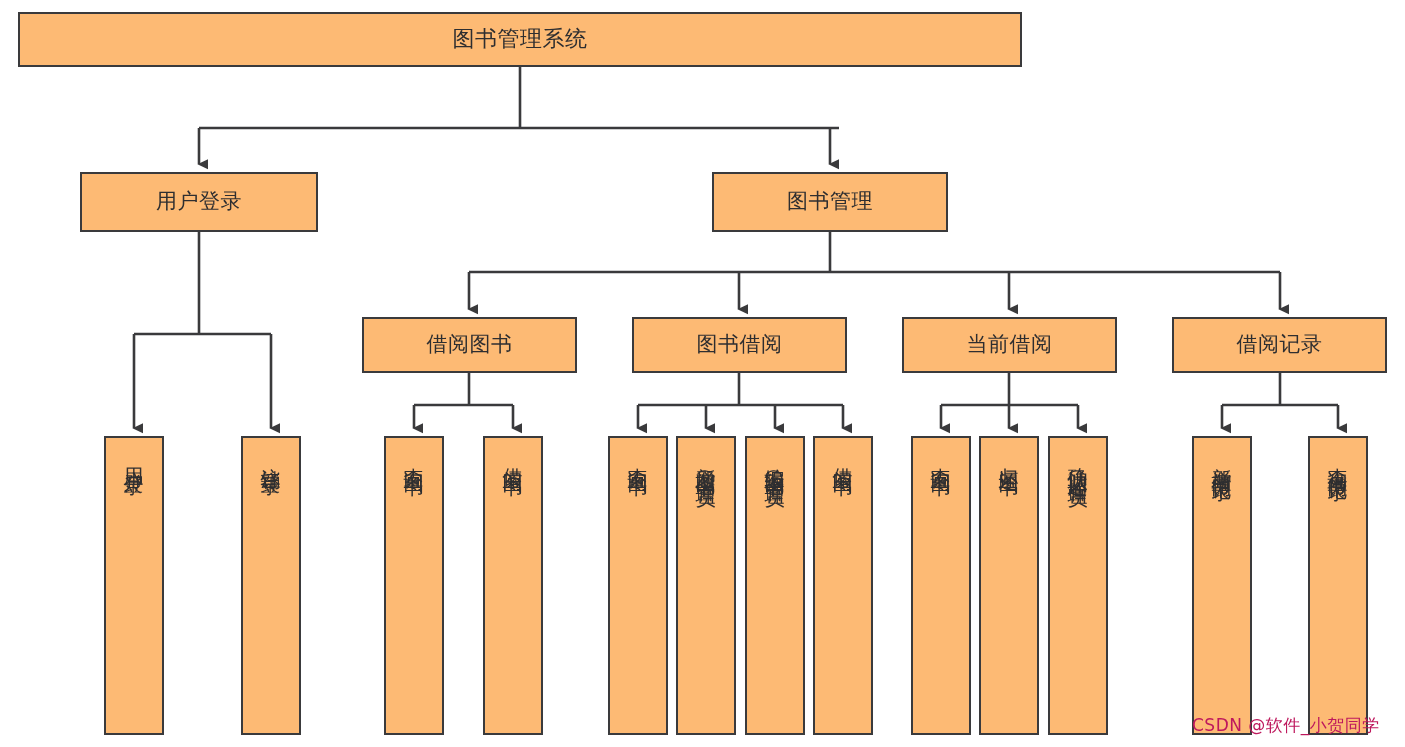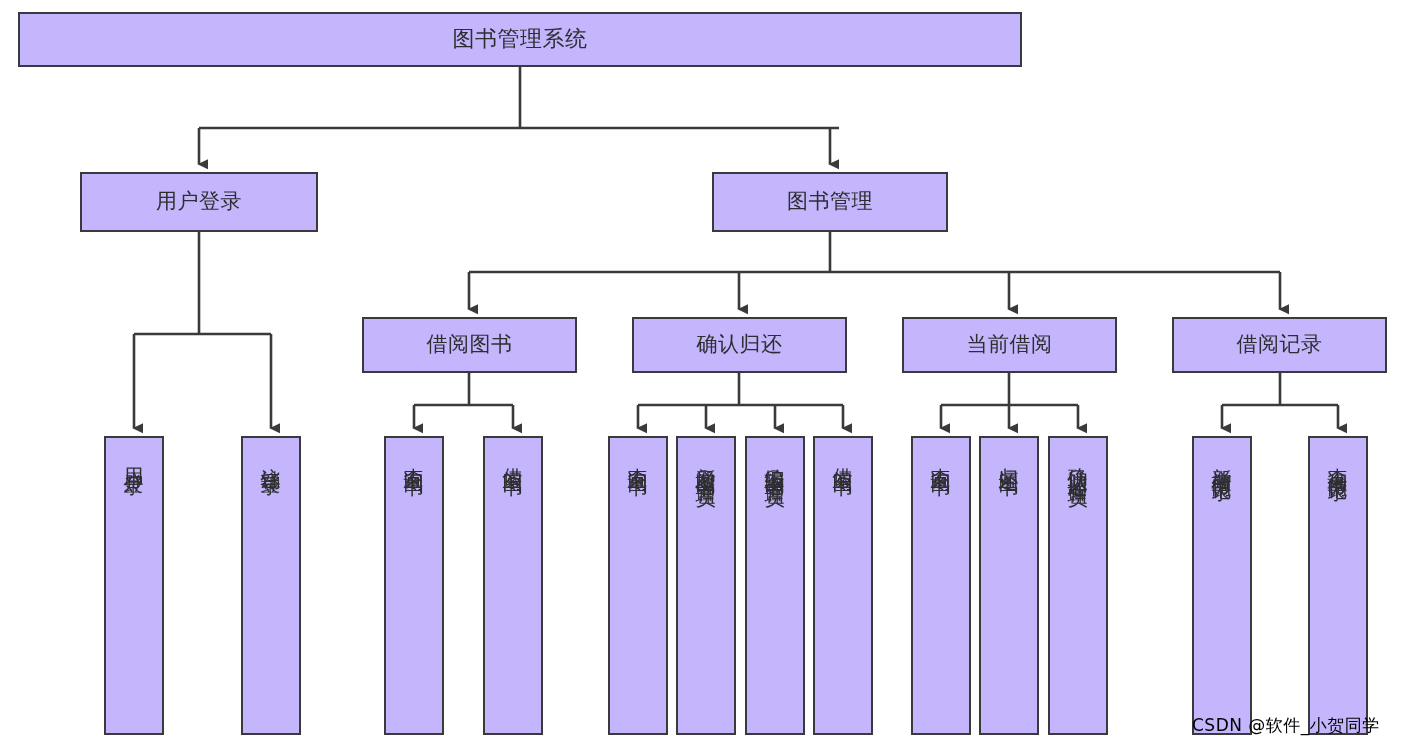--- a/index.html
+++ b/index.html
@@ -17,21 +17,21 @@
   }
   svg.links{
     position:absolute;
     left:0; top:0;
     width:1405px; height:747px;
     pointer-events:none;
   }
   .node{
     position:absolute;
     box-sizing:border-box;
-    background:#c4b5fd;
+    background:#fdba74;
     border:2.5px solid #3a3a3c;
     display:flex;
     align-items:center;
     justify-content:center;
     overflow:hidden;
   }
   .node .label{
     color:#2e2e30;
     line-height:1.12;
     text-align:center;
@@ -51,21 +51,21 @@
   }
   .node.vert .label{
     writing-mode:vertical-rl;
     text-orientation:upright;
     font-size:20px;
     letter-spacing:3px;
     line-height:1;
   }
   .watermark{
     position:absolute;
-    color:#000000;
+    color:#be185d;
     font-size:17px;
     letter-spacing:0.5px;
     white-space:nowrap;
     font-family:"DejaVu Sans","Liberation Sans",sans-serif;
   }
 </style>
 </head>
 <body>
 
 <div id="canvas">
@@ -128,21 +128,21 @@
     <span class="label">用户登录</span>
   </div>
   <div class="node horiz" style="left:712px;top:172px;width:236px;height:60px;font-family:Liberation Serif, serif;">
     <span class="label">图书管理</span>
   </div>
 
   <div class="node horiz" style="left:362px;top:317px;width:215px;height:56px;">
     <span class="label">借阅图书</span>
   </div>
   <div class="node horiz" style="left:632px;top:317px;width:215px;height:56px;">
-    <span class="label">确认归还</span>
+    <span class="label">图书借阅</span>
   </div>
   <div class="node horiz" style="left:902px;top:317px;width:215px;height:56px;">
     <span class="label">当前借阅</span>
   </div>
   <div class="node horiz" style="left:1172px;top:317px;width:215px;height:56px;">
     <span class="label">借阅记录</span>
   </div>
 
   <div class="node vert" style="left:104px;top:436px;width:60px;height:299px;">
     <span class="label">用户登录</span>

